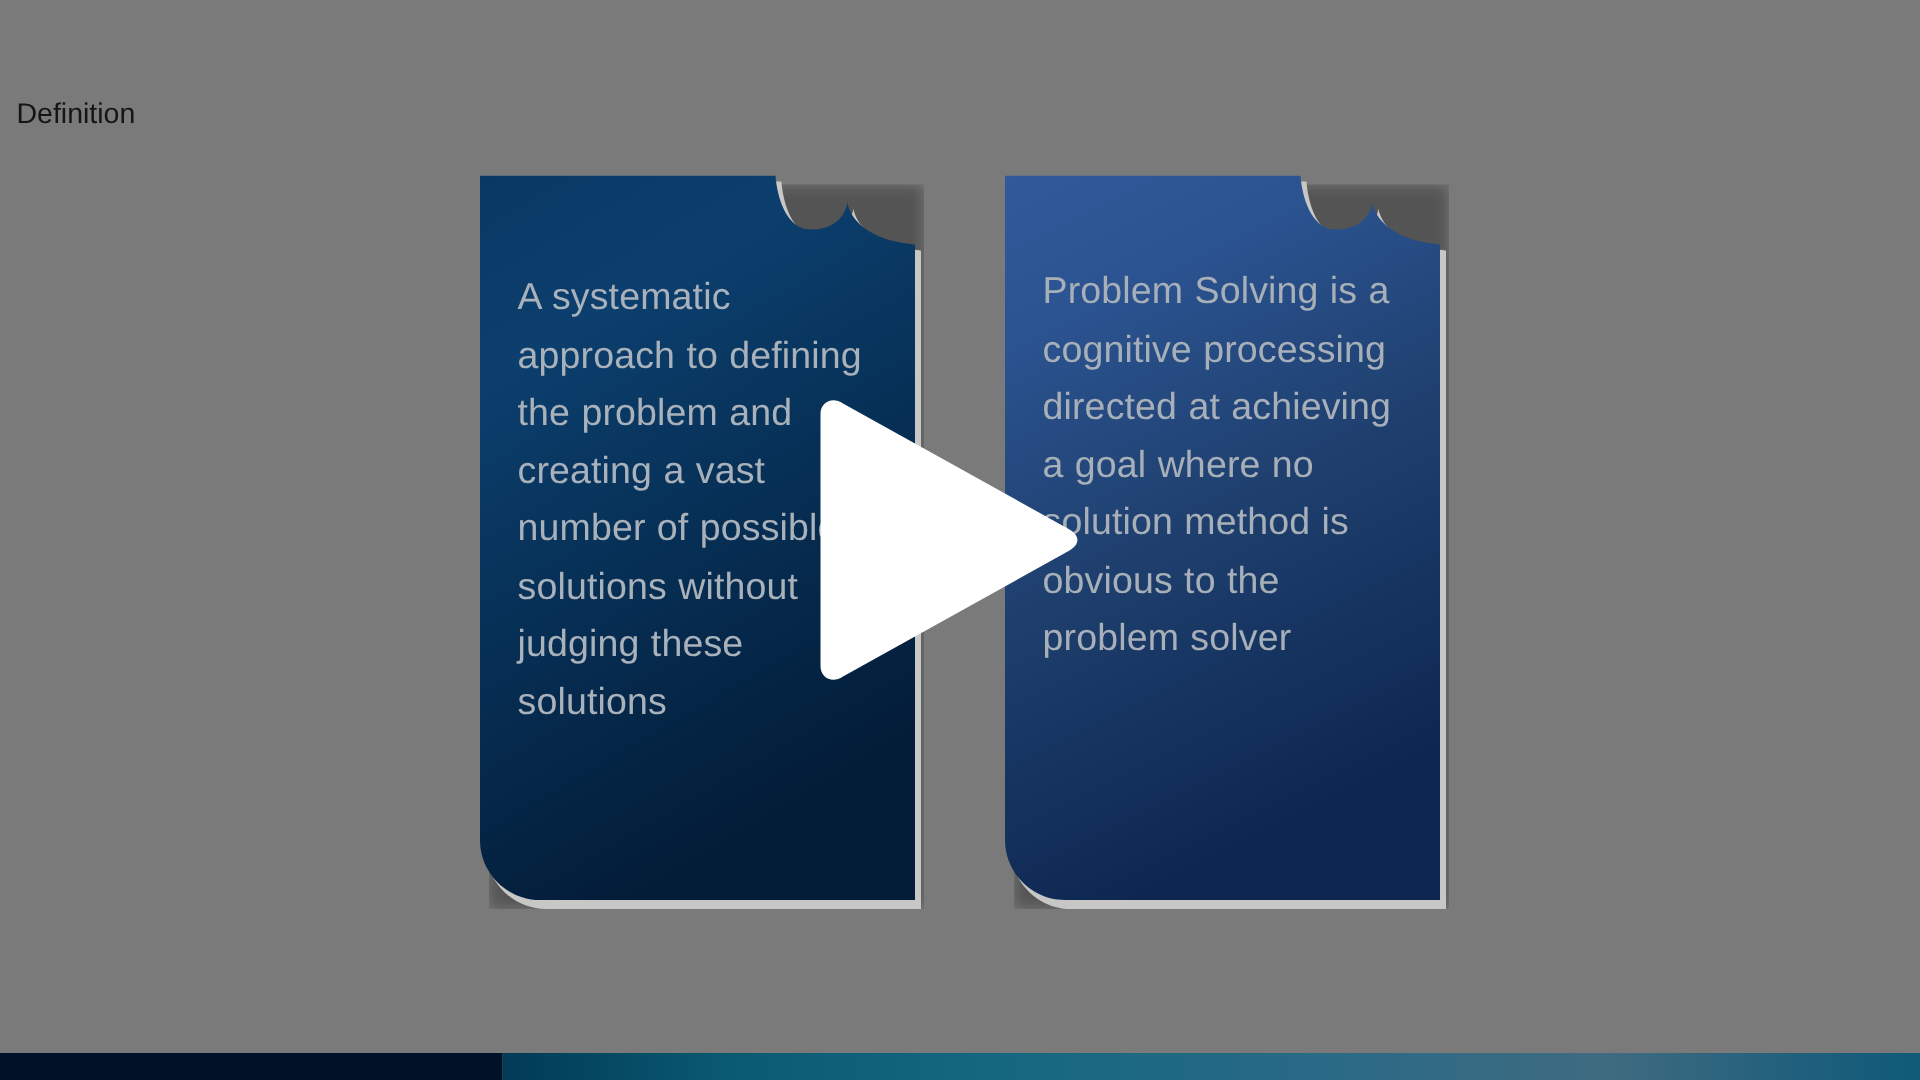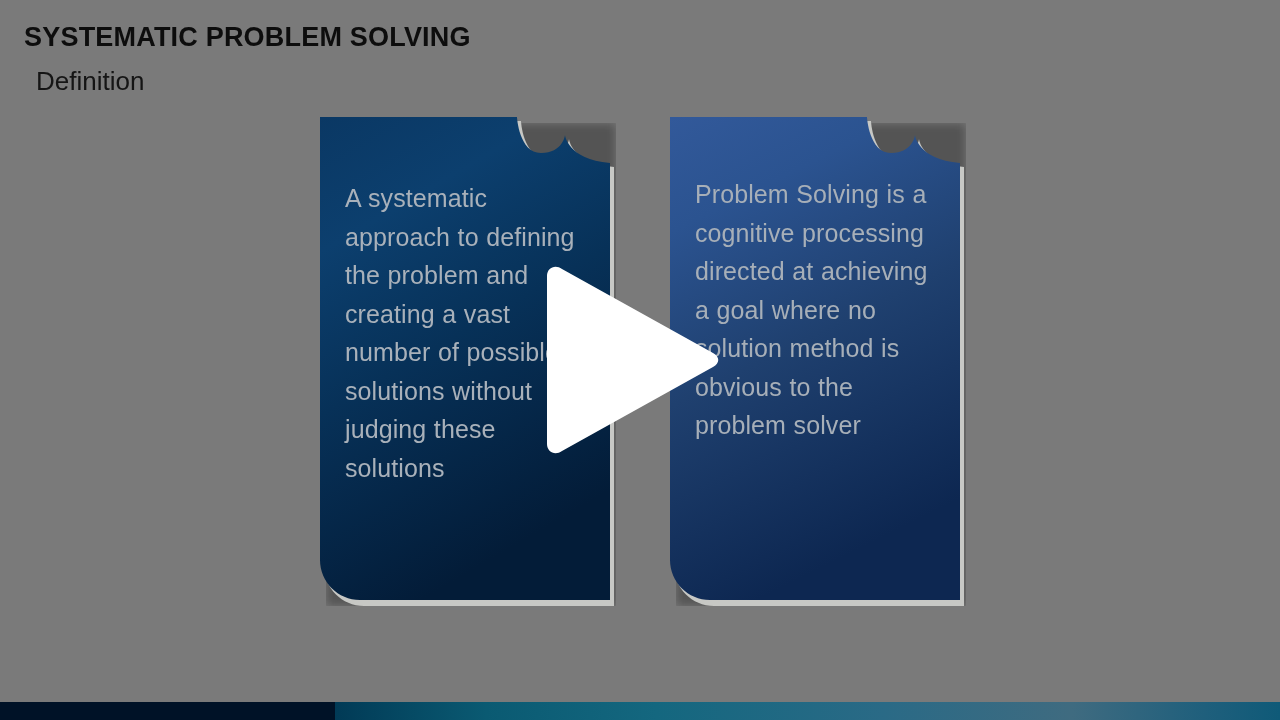--- a/index.html
+++ b/index.html
@@ -24,23 +24,23 @@
     left: 24px;
     top: 22px;
     font-size: 27px;
     font-weight: bold;
     letter-spacing: 0.2px;
     color: #0d0d0d;
     white-space: nowrap;
   }
   #slide-subtitle {
     position: absolute;
-    left: 36px;
+    left: 11px;
     top: 66px;
-    font-size: 26px;
+    font-size: 19px;
     font-weight: normal;
     color: #151515;
     white-space: nowrap;
   }
 
   
   .card-wrap {
     position: absolute;
     top: 117px;
     width: 290px;
@@ -133,21 +133,20 @@
     flex: 1 1 auto;
     height: 100%;
     background: linear-gradient(90deg, #013a56 0%, #0a5a72 16%, #14677f 34%, #2a6a86 58%, #3f6b80 78%, #1f5f7c 92%, #0f5a78 100%);
   }
 </style>
 </head>
 <body>
 
 <div id="stage">
 
-  <div id="slide-title">SYSTEMATIC PROBLEM SOLVING</div>
   <div id="slide-subtitle">Definition</div>
 
   <div class="card-wrap" id="card-wrap-0">
     <div class="card-shadow"></div>
 
     <div class="card-edge">
       <svg width="300" height="493" viewBox="0 0 300 493" xmlns="http://www.w3.org/2000/svg">
         <path d="M4 4 L201 4 C201 4 203 40 225 40 C247 40 249 22 249 22 C249 22 251 46 294 50 L294 489 L44 489 C22 489 4 471 4 449 Z" fill="#c7c8c5"></path>
       </svg>
     </div>

